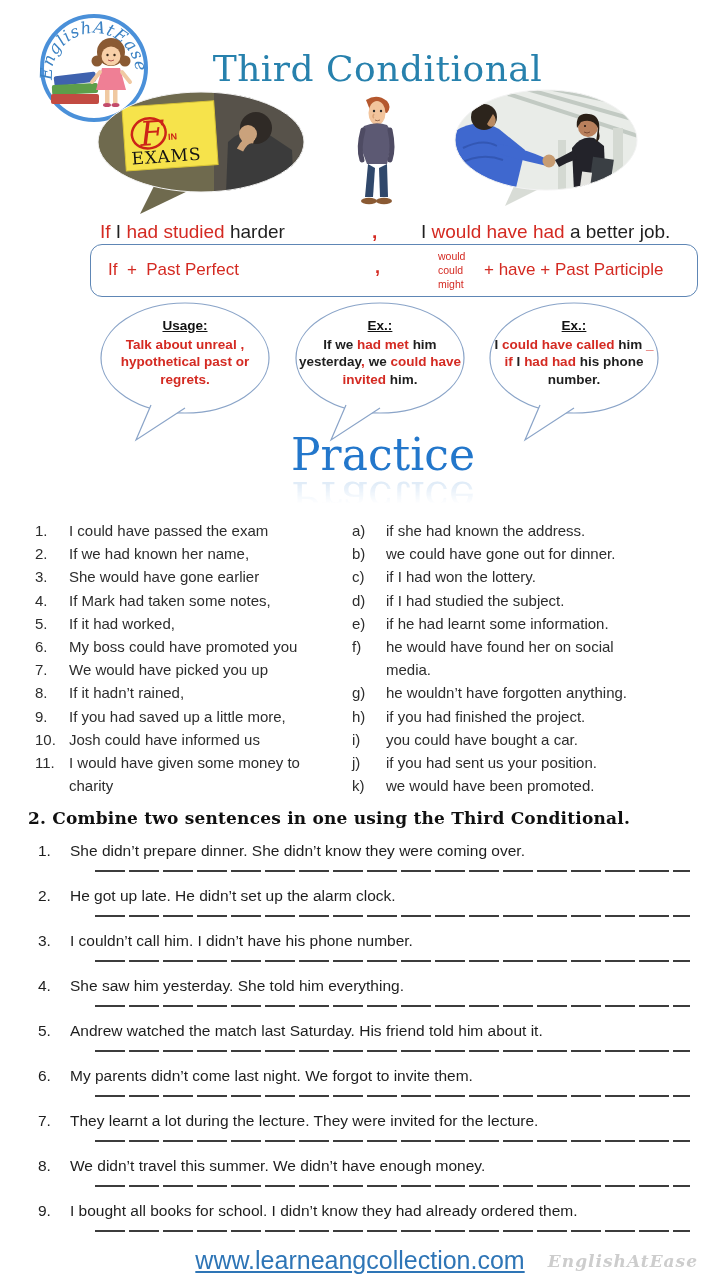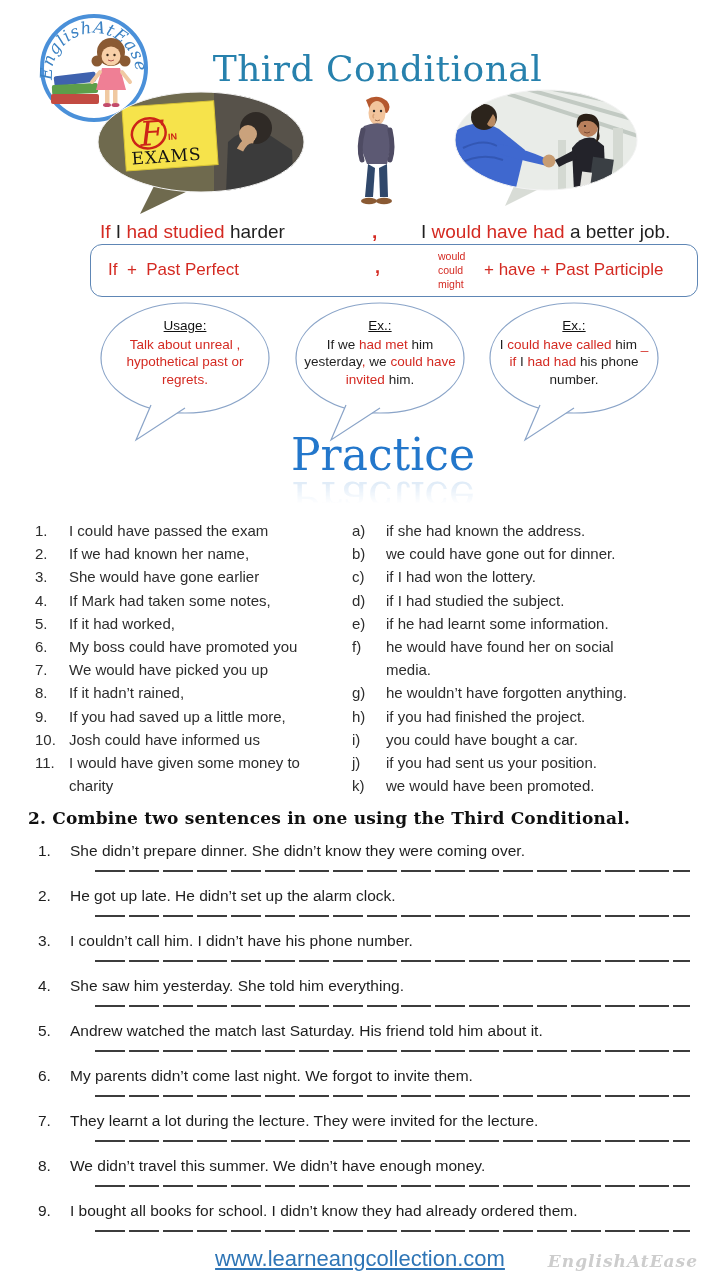--- a/index.html
+++ b/index.html
@@ -42,21 +42,21 @@
   .f-left{position:absolute;left:17px;top:15px;font-size:17px;color:var(--red);white-space:pre;}
   .f-comma{position:absolute;left:284px;top:12px;font-size:18px;color:var(--red);font-weight:bold;}
   .f-modals{position:absolute;left:347px;top:4px;font-size:10.5px;line-height:14px;color:var(--red);}
   .f-right{position:absolute;left:393px;top:15px;font-size:17px;color:var(--red);white-space:nowrap;}
   
   .bubble{position:absolute;top:302px;width:172px;height:142px;}
   .bubble.b1{left:99px;} .bubble.b2{left:294px;} .bubble.b3{left:488px;}
   .bubble svg{position:absolute;left:0;top:0;}
   .bubble-text{
     position:absolute;top:15px;left:4px;right:4px;text-align:center;
-    font-size:13.5px;line-height:17.5px;
+    font-size:13.5px;line-height:17.5px;font-weight:bold;
   }
   .bubble-title{text-decoration:underline;color:#111;display:block;margin-bottom:1px;}
   
   .practice{
     position:absolute;top:432px;left:0;width:720px;text-align:center;padding-left:46px;
     font-family:"DejaVu Serif",serif;font-size:44px;color:#2377cb;line-height:46px;
   }
   .practice-mirror{
     position:absolute;top:474px;left:0;width:720px;text-align:center;padding-left:46px;
     font-family:"DejaVu Serif",serif;font-size:44px;color:#2377cb;line-height:46px;
@@ -84,21 +84,21 @@
   .c-item{position:relative;height:45px;font-size:15.5px;color:#1e1e1e;}
   .c-label{position:absolute;left:3px;top:0;}
   .c-text{position:absolute;left:35px;top:0;white-space:nowrap;}
   .c-line{
     position:absolute;left:60px;top:28px;width:595px;height:2px;
     background:repeating-linear-gradient(to right,#3c3c3c 0 30px,transparent 30px 34px);
   }
   
   .footer-link{
     position:absolute;top:1246px;left:0;width:720px;text-align:center;
-    font-size:22px;color:var(--link-blue);text-decoration:underline;cursor:pointer;
+    font-size:25px;color:var(--link-blue);text-decoration:underline;cursor:pointer;
   }
   .footer-watermark{
     position:absolute;top:1251px;right:22px;
     font-family:"DejaVu Serif",serif;font-style:italic;font-weight:bold;
     font-size:17px;color:#cdcdcd;letter-spacing:1px;
   }
 </style>
 </head>
 <body>
 

